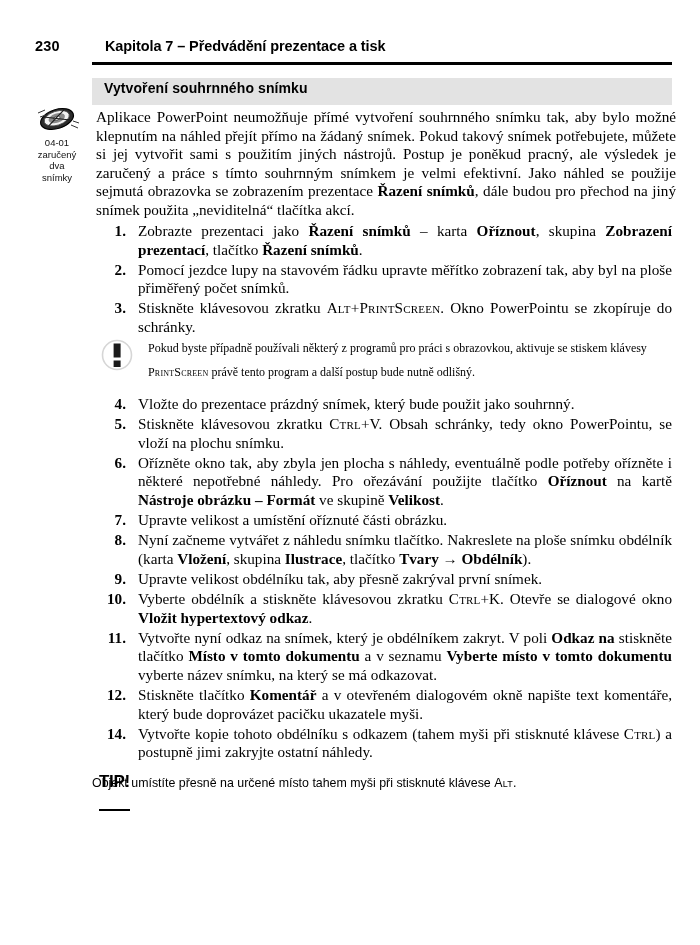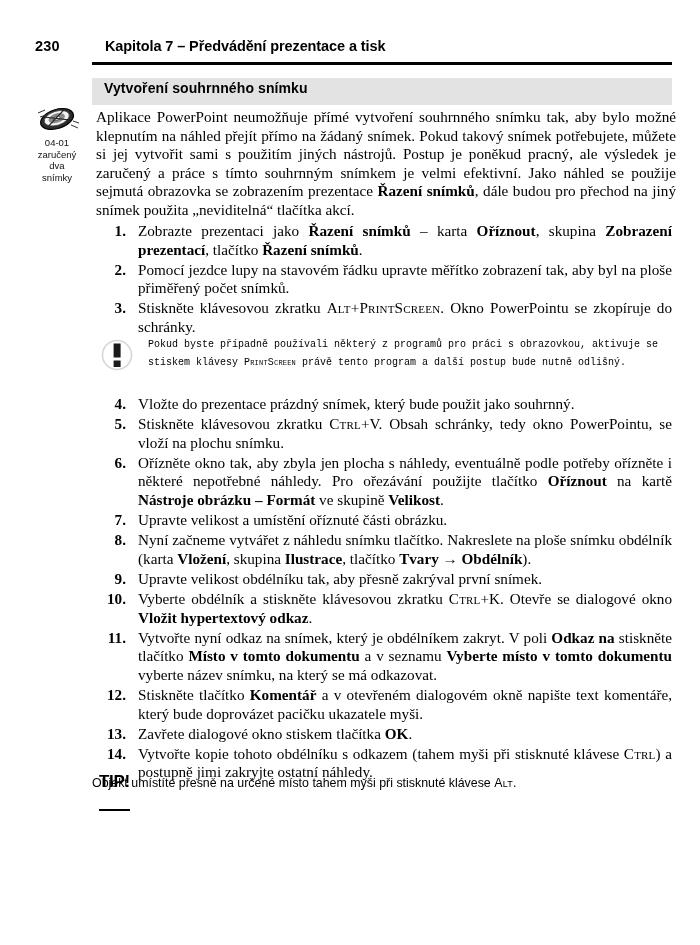--- a/index.html
+++ b/index.html
@@ -162,23 +162,23 @@
   }
   .caution-icon {
     position: absolute;
     left: 8px;
     top: 2px;
     width: 34px;
     height: 34px;
   }
   .caution-text {
     margin-left: 56px;
-    font-family: Liberation Mono, monospace;
-    font-size: 10px;
-    line-height: 18px;
+    font-family: Liberation Serif, serif;
+    font-size: 12px;
+    line-height: 24px;
   }
 
   
   .tip {
     position: absolute;
     left: 92px;
     top: 772px;
     width: 580px;
   }
   .tip-label {
@@ -263,21 +263,20 @@
   <ol class="steps block-b" id="steps-b">
       <li><span class="num">4.</span><span><span>Vložte do prezentace prázdný snímek, který bude použit jako souhrnný.</span></span></li>
       <li><span class="num">5.</span><span><span>Stiskněte klávesovou zkratku </span><span class="sc">Ctrl</span><span>+V. Obsah schránky, tedy okno PowerPointu, se vloží na plochu snímku.</span></span></li>
       <li><span class="num">6.</span><span><span>Ořízněte okno tak, aby zbyla jen plocha s náhledy, eventuálně podle potřeby ořízněte i některé nepotřebné náhledy. Pro ořezávání použijte tlačítko </span><b>Oříznout</b><span> na kartě </span><b>Nástroje obrázku – Formát</b><span> ve skupině </span><b>Velikost</b><span>.</span></span></li>
       <li><span class="num">7.</span><span><span>Upravte velikost a umístění oříznuté části obrázku.</span></span></li>
       <li><span class="num">8.</span><span><span>Nyní začneme vytvářet z náhledu snímku tlačítko. Nakreslete na ploše snímku obdélník (karta </span><b>Vložení</b><span>, skupina </span><b>Ilustrace</b><span>, tlačítko </span><b>Tvary → Obdélník</b><span>).</span></span></li>
       <li><span class="num">9.</span><span><span>Upravte velikost obdélníku tak, aby přesně zakrýval první snímek.</span></span></li>
       <li><span class="num">10.</span><span><span>Vyberte obdélník a stiskněte klávesovou zkratku </span><span class="sc">Ctrl</span><span>+K. Otevře se dialogové okno </span><b>Vložit hypertextový odkaz</b><span>.</span></span></li>
       <li><span class="num">11.</span><span><span>Vytvořte nyní odkaz na snímek, který je obdélníkem zakryt. V poli </span><b>Odkaz na</b><span> stiskněte tlačítko </span><b>Místo v tomto dokumentu</b><span> a v seznamu </span><b>Vyberte místo v tomto dokumentu</b><span> vyberte název snímku, na který se má odkazovat.</span></span></li>
       <li><span class="num">12.</span><span><span>Stiskněte tlačítko </span><b>Komentář</b><span> a v otevřeném dialogovém okně napište text komentáře, který bude doprovázet pacičku ukazatele myši.</span></span></li>
-      <li><span class="num">13.</span><span><span>Zavřete dialogové okno stiskem tlačítka </span><b>OK</b><span>.</span></span></li>
       <li><span class="num">14.</span><span><span>Vytvořte kopie tohoto obdélníku s odkazem (tahem myši při stisknuté klávese </span><span class="sc">Ctrl</span><span>) a postupně jimi zakryjte ostatní náhledy.</span></span></li>
     </ol>
 
   <div class="tip">
     <div class="tip-label">TIP!</div>
     <div class="tip-text" id="tip-text"><span>Objekt umístíte přesně na určené místo tahem myši při stisknuté klávese </span><span class="sc">Alt</span><span>.</span></div>
   </div>
 
 </div>
 

